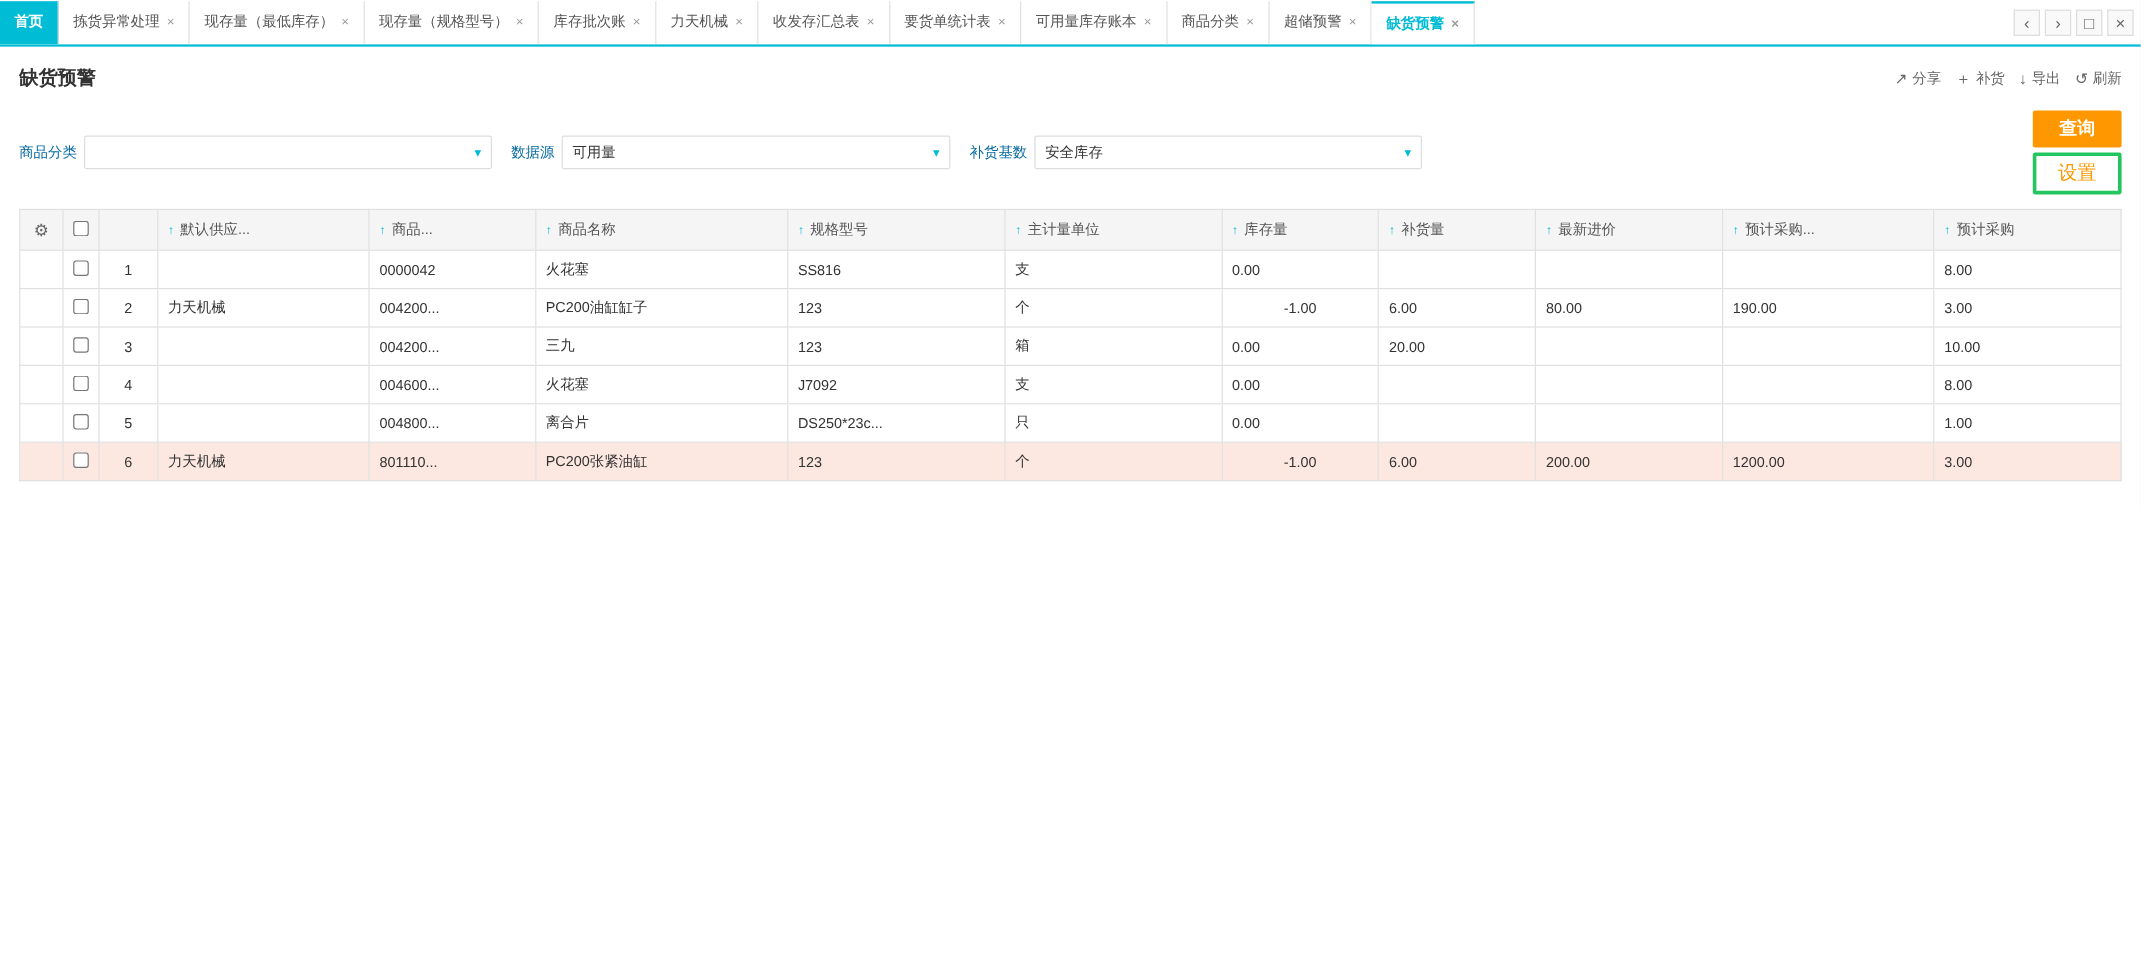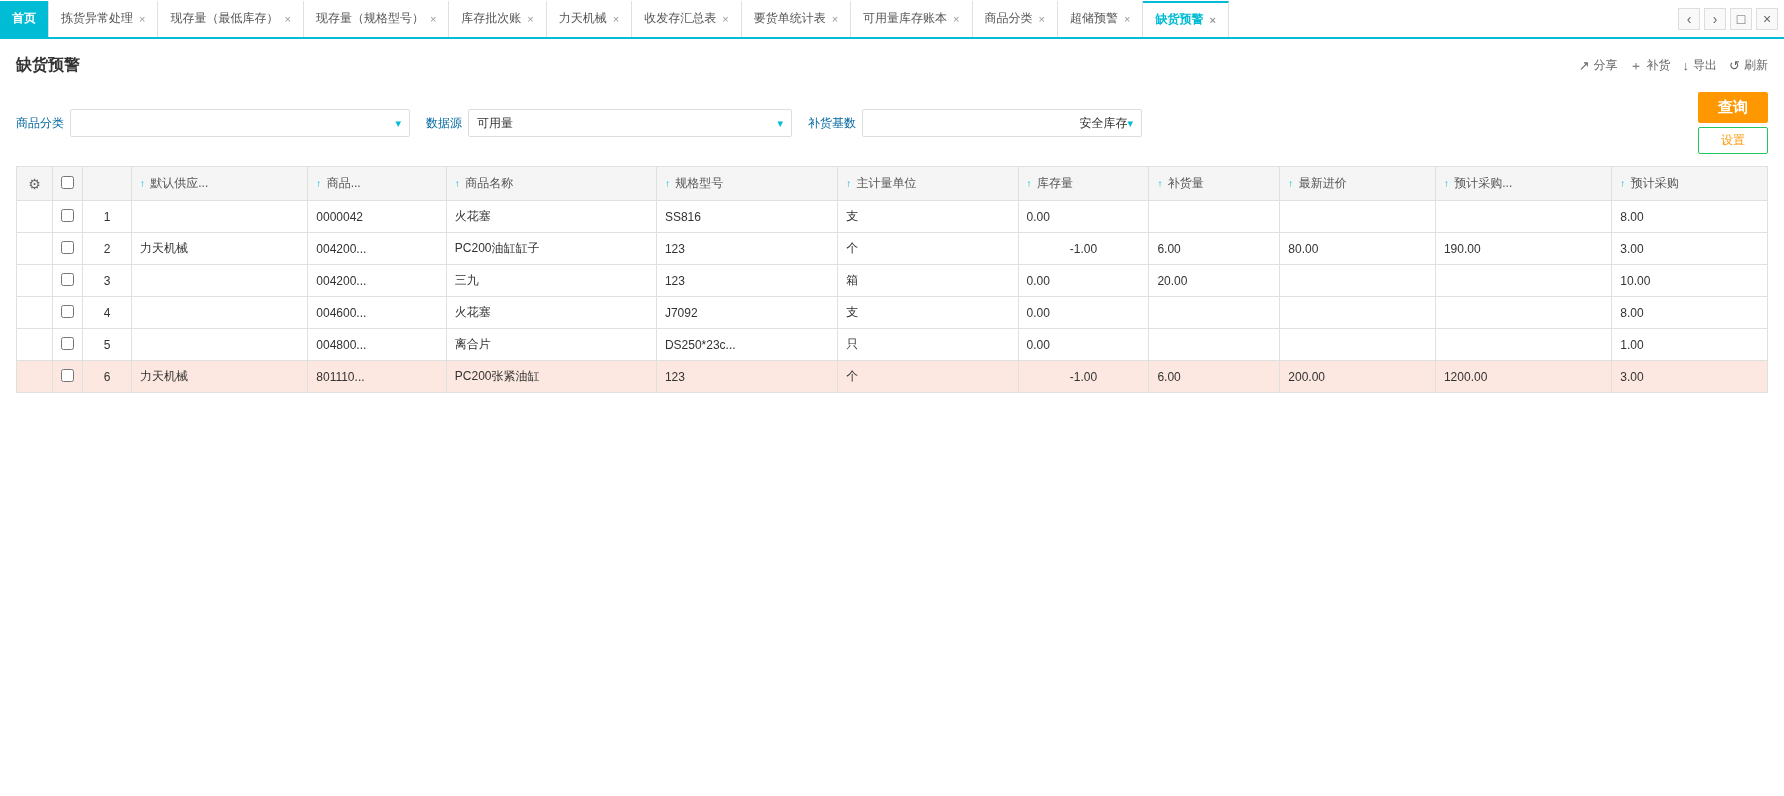--- a/index.html
+++ b/index.html
@@ -153,25 +153,25 @@
       border: none;
       padding: 6px 20px;
       border-radius: 2px;
       cursor: pointer;
       font-size: 15px;
       font-weight: bold;
     }
     .btn-settings {
       background: #fff;
       color: #ff9800;
-      border: 1px solid #22c55e;
+      border: 3px solid #22c55e;
       padding: 4px 18px;
       border-radius: 2px;
       cursor: pointer;
-      font-size: 12px;
+      font-size: 16px;
     }
 
     
     .data-table {
       width: 100%;
       border-collapse: collapse;
       font-size: 12px;
     }
     .data-table th {
       background: #f5f5f5;
@@ -348,21 +348,21 @@
     <div class="filter-group">
       <span class="filter-label">数据源</span>
       <div class="filter-select" style="width:324px;">
         <span class="filter-select-value">可用量</span>
         <span class="filter-chevron">▾</span>
       </div>
     </div>
 
     <div class="filter-group">
       <span class="filter-label">补货基数</span>
-      <div class="filter-select" style="width:280px;justify-content:flex-end;">
+      <div class="filter-select" style="width:323px;">
         <span class="filter-select-value">安全库存</span>
         <span class="filter-chevron">▾</span>
       </div>
     </div>
 
     <div class="filter-actions">
       <button class="btn-query">查询</button>
       <button class="btn-settings">设置</button>
     </div>
   </div>

